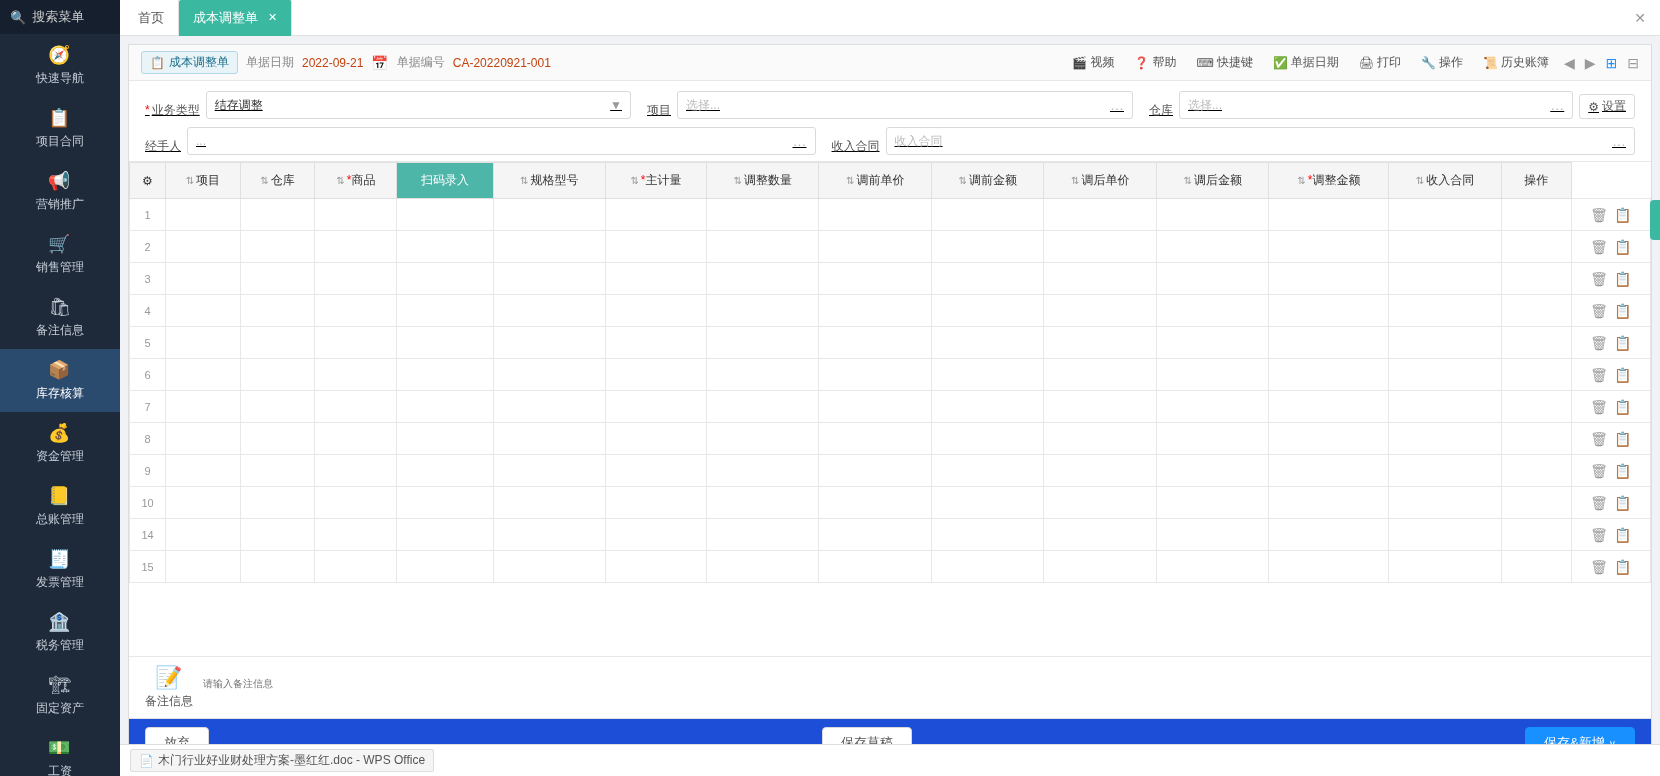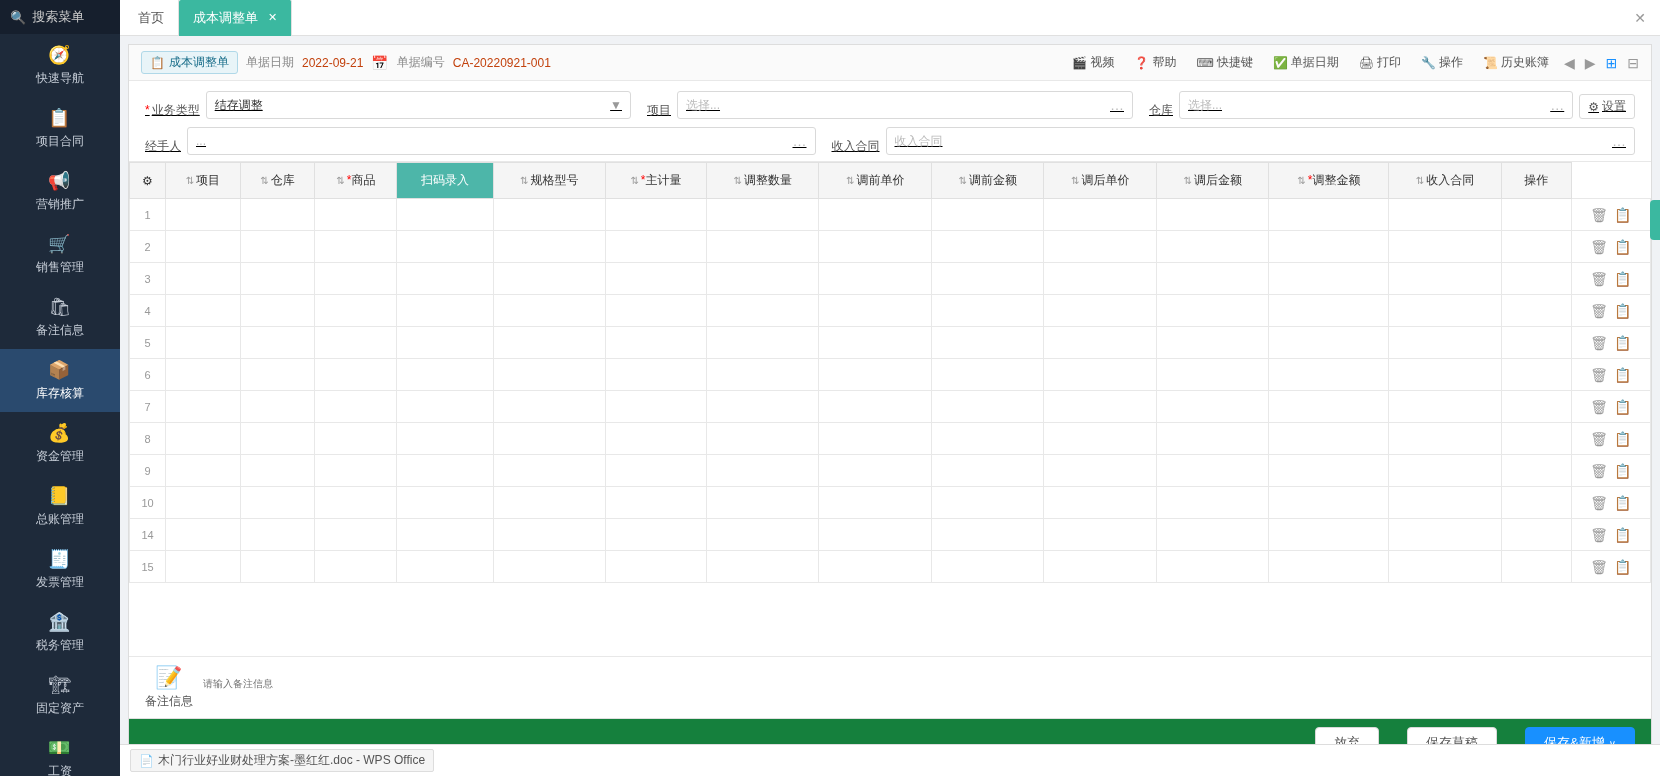--- a/index.html
+++ b/index.html
@@ -269,25 +269,25 @@
       border: none;
       outline: none;
       font-size: 10px;
       color: #999;
       padding: 8px 0;
     }
 
     
     .action-bar {
       display: flex;
-      justify-content: flex-end;
+      justify-content: space-between;
       align-items: center;
       padding: 8px 16px;
       border-top: 1px solid #e0e0e0;
-      background: #15803d;
+      background: #1d4ed8;
       gap: 28px;
     }
     .btn {
       height: 32px;
       padding: 0 18px;
       border-radius: 4px;
       font-size: 13px;
       cursor: pointer;
       border: 1px solid #d9d9d9;
       background: #fff;

